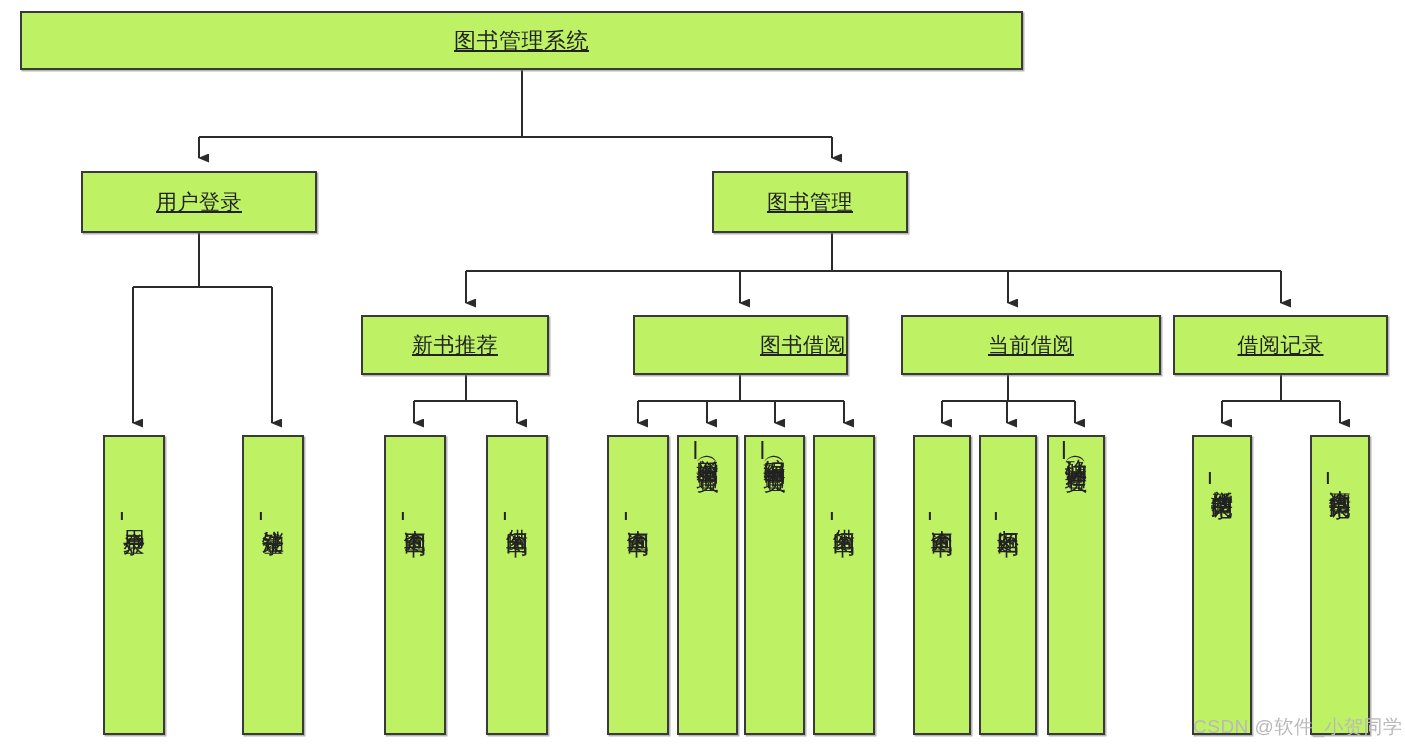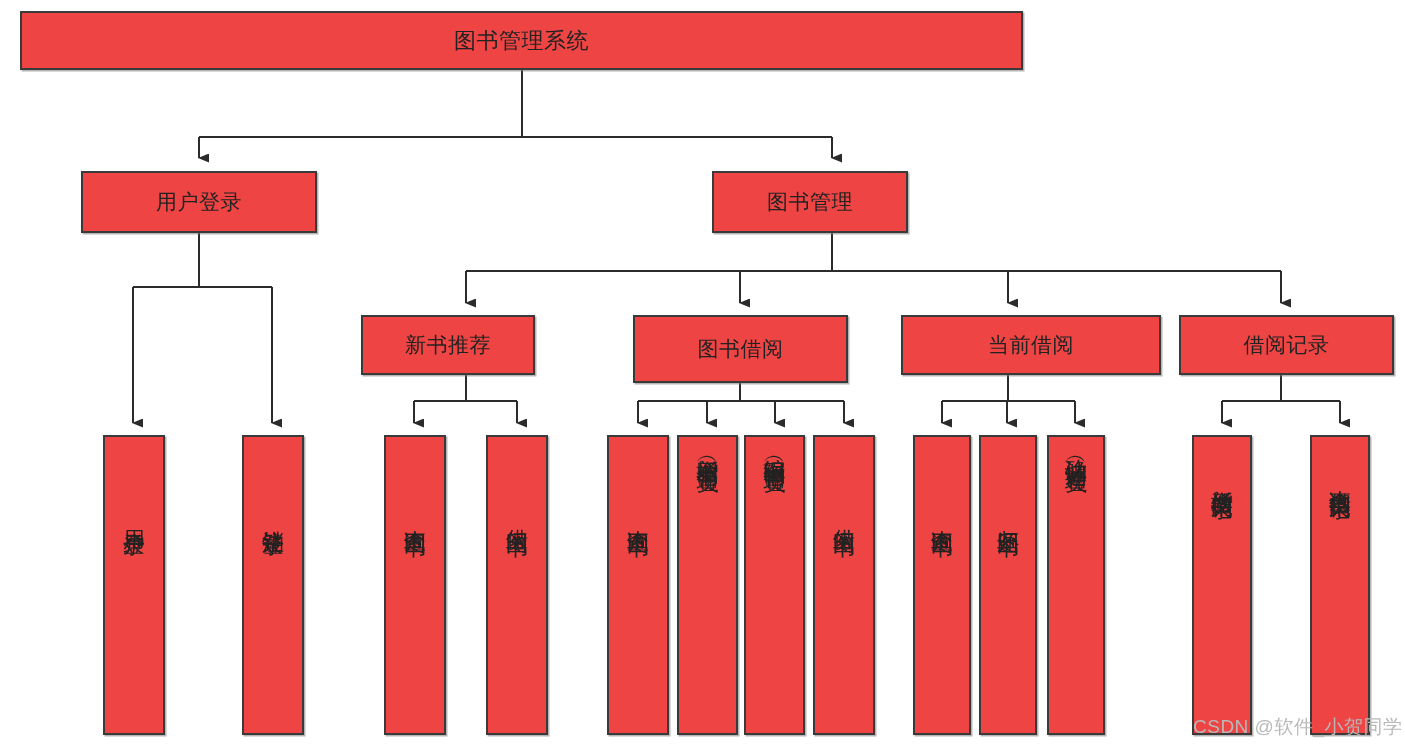--- a/index.html
+++ b/index.html
@@ -22,28 +22,29 @@
     position: absolute;
     left: 0;
     top: 0;
     width: 1405px;
     height: 747px;
     pointer-events: none;
   }
   .node {
     position: absolute;
     box-sizing: border-box;
-    background: #ef4444;
+    background: #bef264;
     border: 2px solid #3a3a3a;
     box-shadow: 1.5px 1.5px 0 0 rgba(120,120,120,0.55);
     display: flex;
     align-items: center;
     justify-content: center;
     color: #222222;
     z-index: 2;
+    text-decoration: underline;
   }
   .node .label {
     display: block;
     line-height: 1.16;
     text-align: center;
     letter-spacing: 0.5px;
   }
   
   .node.horiz .label {
     writing-mode: horizontal-tb;
@@ -140,33 +141,33 @@
   </div>
 
   <div class="node horiz" style="left:81px; top:171px; width:236px; height:62px;">
     <span class="label">用户登录</span>
   </div>
 
   <div class="node horiz" style="left:712px; top:171px; width:196px; height:62px;">
     <span class="label">图书管理</span>
   </div>
 
-  <div class="node horiz" style="left:361px; top:315px; width:174px; height:60px;">
+  <div class="node horiz" style="left:361px; top:315px; width:188px; height:60px;">
     <span class="label">新书推荐</span>
   </div>
 
-  <div class="node horiz" style="left:633px; top:315px; width:215px; height:68px;">
+  <div class="node horiz" style="left:633px; top:315px; width:215px; height:60px;justify-content:flex-end;">
     <span class="label">图书借阅</span>
   </div>
 
   <div class="node horiz" style="left:901px; top:315px; width:260px; height:60px;">
     <span class="label">当前借阅</span>
   </div>
 
-  <div class="node horiz" style="left:1173px; top:315px; width:215px; height:60px;margin-left:6px;">
+  <div class="node horiz" style="left:1173px; top:315px; width:215px; height:60px;">
     <span class="label">借阅记录</span>
   </div>
 
   <div class="node vert mid" style="left:103px; top:435px; width:62px; height:300px; padding-top:75px;">
     <span class="label">用户登录</span>
   </div>
 
   <div class="node vert mid" style="left:242px; top:435px; width:62px; height:300px; padding-top:75px;">
     <span class="label">注销登录</span>
   </div>

